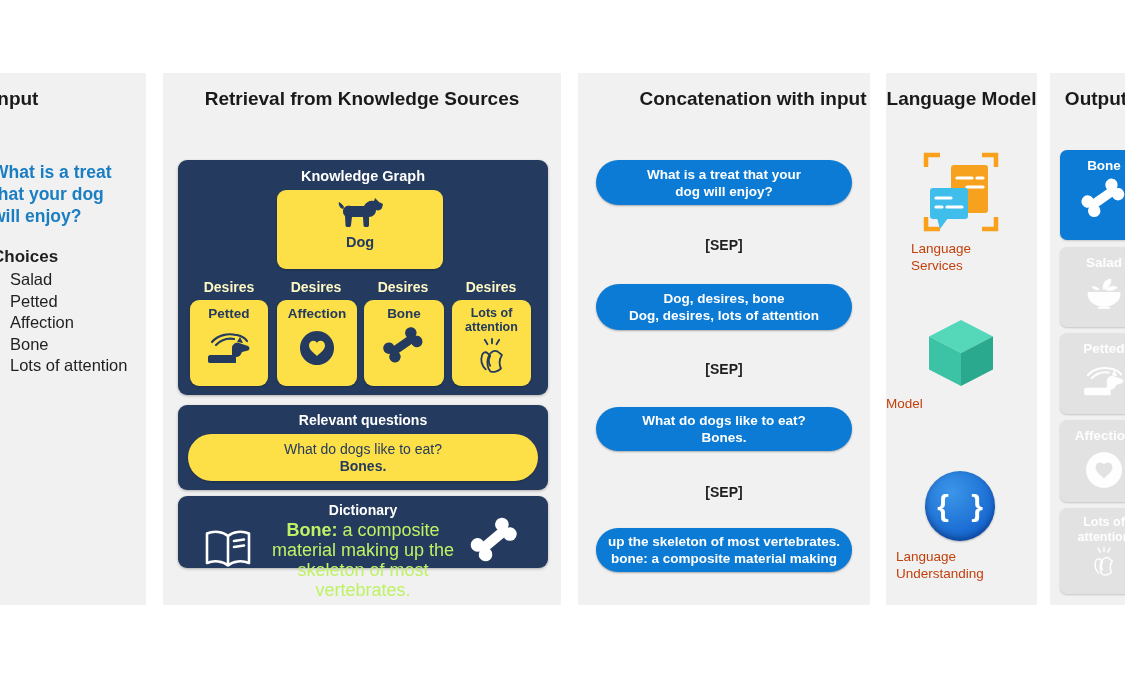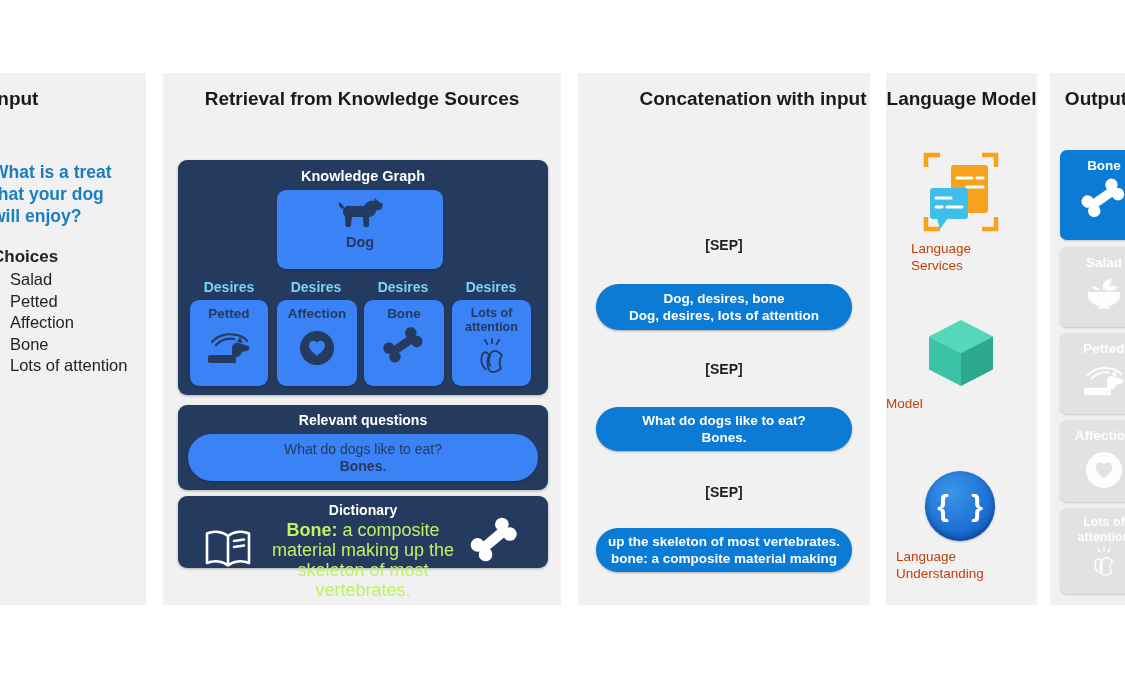--- a/index.html
+++ b/index.html
@@ -9,23 +9,23 @@
   }
   .abs{position:absolute;}
   .panel{position:absolute;top:73px;height:532px;background:#f1f1f2;}
   .coltitle{position:absolute;top:87px;font-size:19px;font-weight:bold;color:#1a1a1a;text-align:center;line-height:23px;}
   
   .q-line{font-size:17.5px;font-weight:bold;color:#1b7ec2;line-height:22px;white-space:nowrap;}
   .choice{font-size:16.5px;color:#1f1f1f;line-height:21.5px;white-space:nowrap;}
   
   .navy{position:absolute;left:178px;width:370px;background:#243a5e;border-radius:9px;box-shadow:0 1px 3px rgba(0,0,0,.28);}
   .navy-title{position:absolute;left:0;width:100%;text-align:center;color:#fff;font-weight:bold;font-size:14.5px;}
-  .whitebox{position:absolute;background:#3b82f6;border-radius:9px;box-shadow:0 1px 2px rgba(0,0,0,.22);text-align:center;}
+  .whitebox{position:absolute;background:#fde047;border-radius:9px;box-shadow:0 1px 2px rgba(0,0,0,.22);text-align:center;}
   .nodelbl{color:#243a5e;font-weight:bold;font-size:13.5px;line-height:14.5px;padding-top:7px;}
-  .desires{position:absolute;top:119px;width:80px;text-align:center;color:#7dd3fc;font-weight:bold;font-size:14px;}
+  .desires{position:absolute;top:119px;width:80px;text-align:center;color:#fef9c3;font-weight:bold;font-size:14px;}
   .rq-q{font-size:14px;color:#243a5e;line-height:17px;}
   .rq-a{font-size:14px;color:#243a5e;font-weight:bold;line-height:17px;}
   .dict-text{position:absolute;left:92px;top:24px;width:186px;text-align:center;color:#bef264;font-size:18px;line-height:20px;}
   
   .pill{position:absolute;left:596px;width:256px;background:#0b7bd5;border-radius:23px;color:#fff;
         text-align:center;font-size:13.5px;font-weight:bold;line-height:17px;box-shadow:0 1px 2px rgba(0,0,0,.3);
         display:flex;flex-direction:column;justify-content:center;}
   .sep{position:absolute;left:578px;width:292px;text-align:center;font-size:14px;font-weight:bold;color:#1f1f1f;}
   
   .graylbl{position:absolute;color:#c2410c;font-size:13.5px;line-height:17px;}
@@ -193,20 +193,24 @@
     </div>
     <span class="icwrap ic-white abs" style="left:292px;top:28px;transform:rotate(-40deg);">
       <svg width="50" height="30">
           <use href="#sym-bone"></use>
         </svg>
     </span>
   </div>
 
   <div class="coltitle" style="left:578px;width:350px;">Concatenation with input</div>
 
+  <div class="pill" style="top:160px;height:45px;">
+    <div>What is a treat that your</div>
+    <div>dog will enjoy?</div>
+  </div>
   <div class="sep" style="top:237px;">[SEP]</div>
 
   <div class="pill" style="top:284px;height:46px;">
     <div>Dog, desires, bone</div>
     <div>Dog, desires, lots of attention</div>
   </div>
   <div class="sep" style="top:361px;">[SEP]</div>
 
   <div class="pill" style="top:407px;height:44px;">
     <div>What do dogs like to eat?</div>

